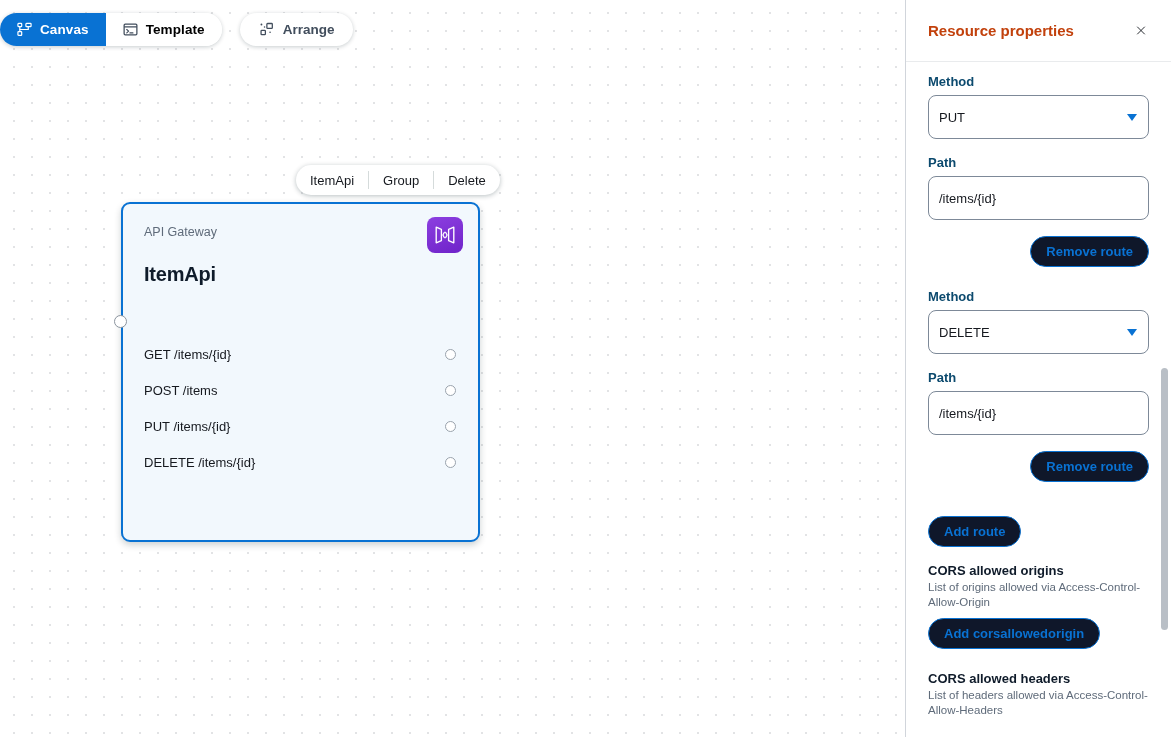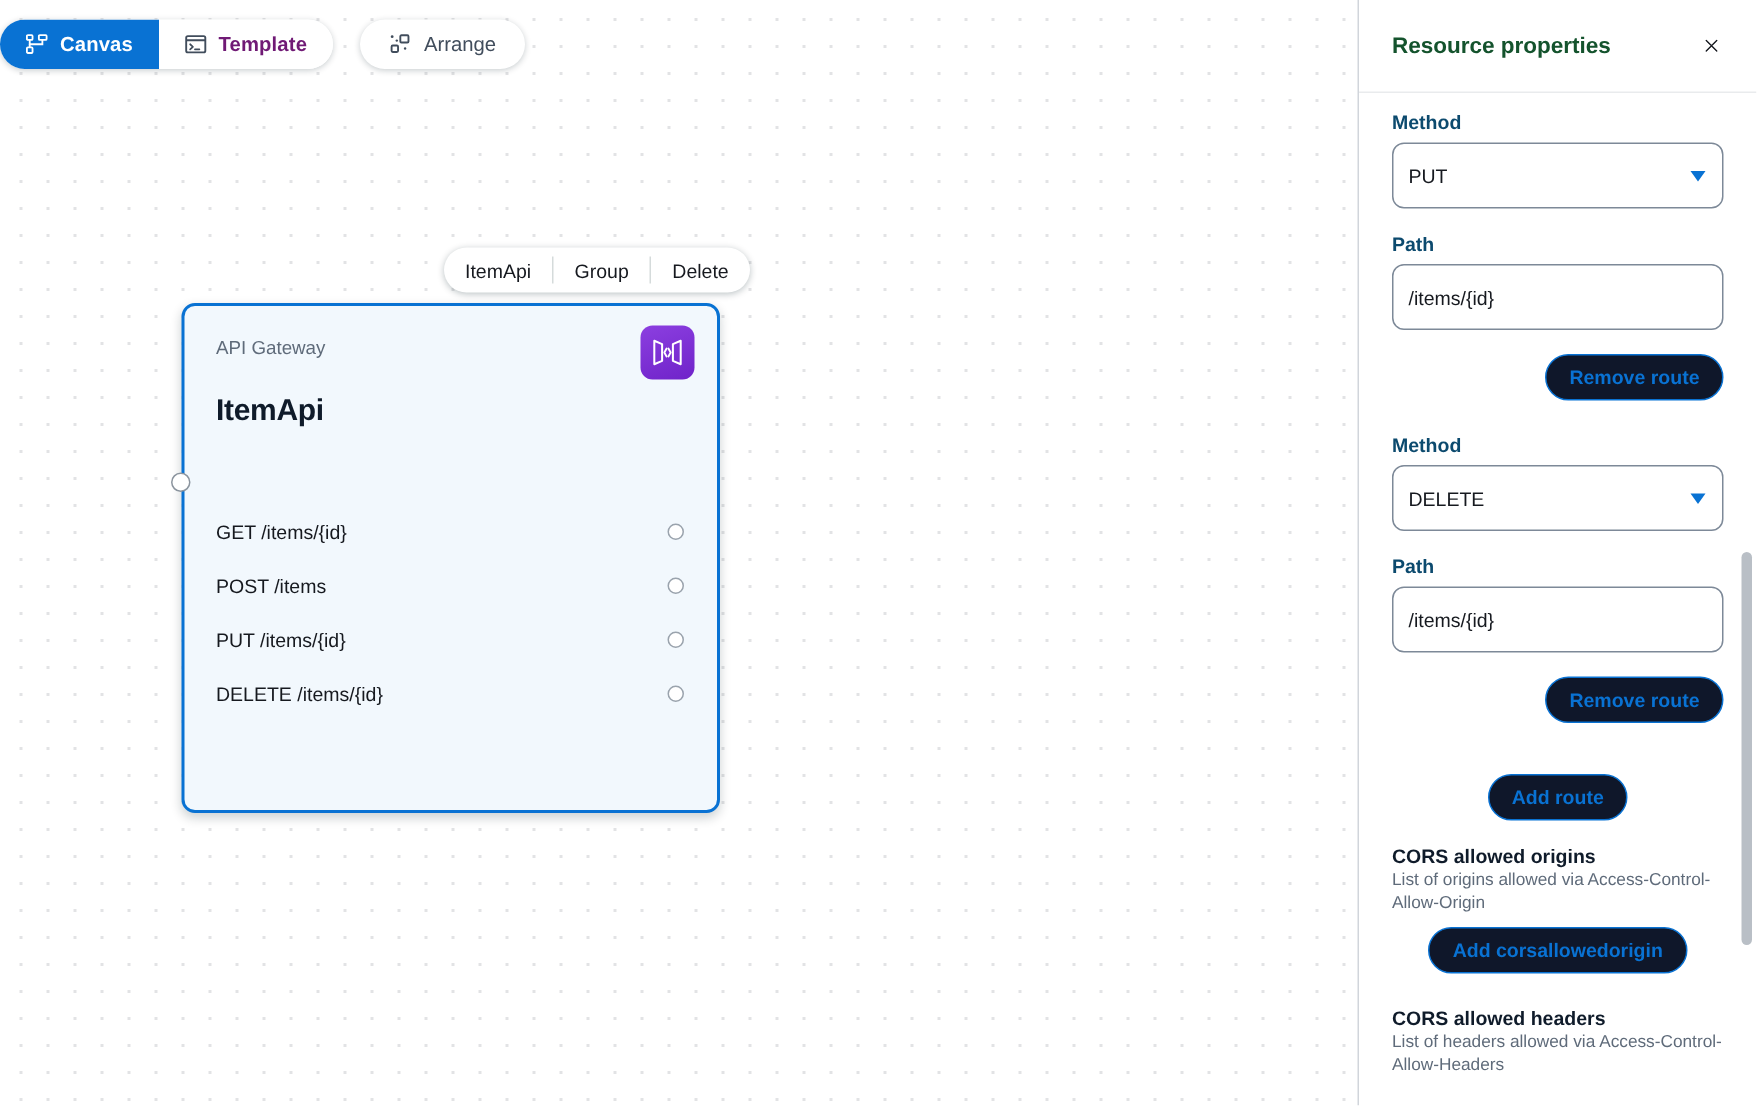--- a/index.html
+++ b/index.html
@@ -48,39 +48,39 @@
   }
   .seg-btn {
     display: flex;
     align-items: center;
     gap: 8px;
     height: 33px;
     padding: 0 17px;
     font-size: 13.5px;
     font-weight: bold;
     letter-spacing: .1px;
-    color: #701a75;
+    color: #000000;
     background: #ffffff;
     border: none;
     cursor: pointer;
     white-space: nowrap;
   }
   .seg-btn.active {
     background: #0972d3;
     color: #ffffff;
   }
   .pill-btn {
     display: flex;
     align-items: center;
     gap: 9px;
     height: 33px;
     padding: 0 19px;
     border-radius: 17px;
     font-size: 13.5px;
-    font-weight: normal;
+    font-weight: bold;
     color: #414d5c;
     background: #ffffff;
     border: none;
     box-shadow: 0 1px 4px rgba(0,28,36,.22);
     cursor: pointer;
     white-space: nowrap;
     justify-content: center;
   }
   .ic { display: inline-flex; flex: 0 0 auto; }
 
@@ -200,21 +200,21 @@
     height: 62px;
     display: flex;
     align-items: center;
     justify-content: space-between;
     padding: 0 19px 0 22px;
     border-bottom: 1px solid #e9ebed;
   }
   #panel-title {
     font-size: 15px;
     font-weight: bold;
-    color: #14532d;
+    color: #c2410c;
   }
   #panel-close {
     width: 22px; height: 22px;
     display: flex;
     align-items: center;
     justify-content: center;
     background: none;
     border: none;
     cursor: pointer;
     color: #16191f;
@@ -262,21 +262,21 @@
     border: 1.5px solid #0972d3;
     border-radius: 16px;
     background: #0f172a;
     color: #0972d3;
     font-size: 13px;
     font-weight: bold;
     cursor: pointer;
     white-space: nowrap;
   }
   .row-right { display: flex; justify-content: flex-end; }
-  .row-left  { display: flex; justify-content: center; }
+  .row-left  { display: flex; justify-content: flex-start; }
   .sec-title {
     font-size: 13px;
     font-weight: bold;
     color: #0f1b2a;
     margin: 0 0 2px 0;
   }
   .sec-desc {
     font-size: 11.5px;
     color: #5f6b7a;
     line-height: 1.33;

